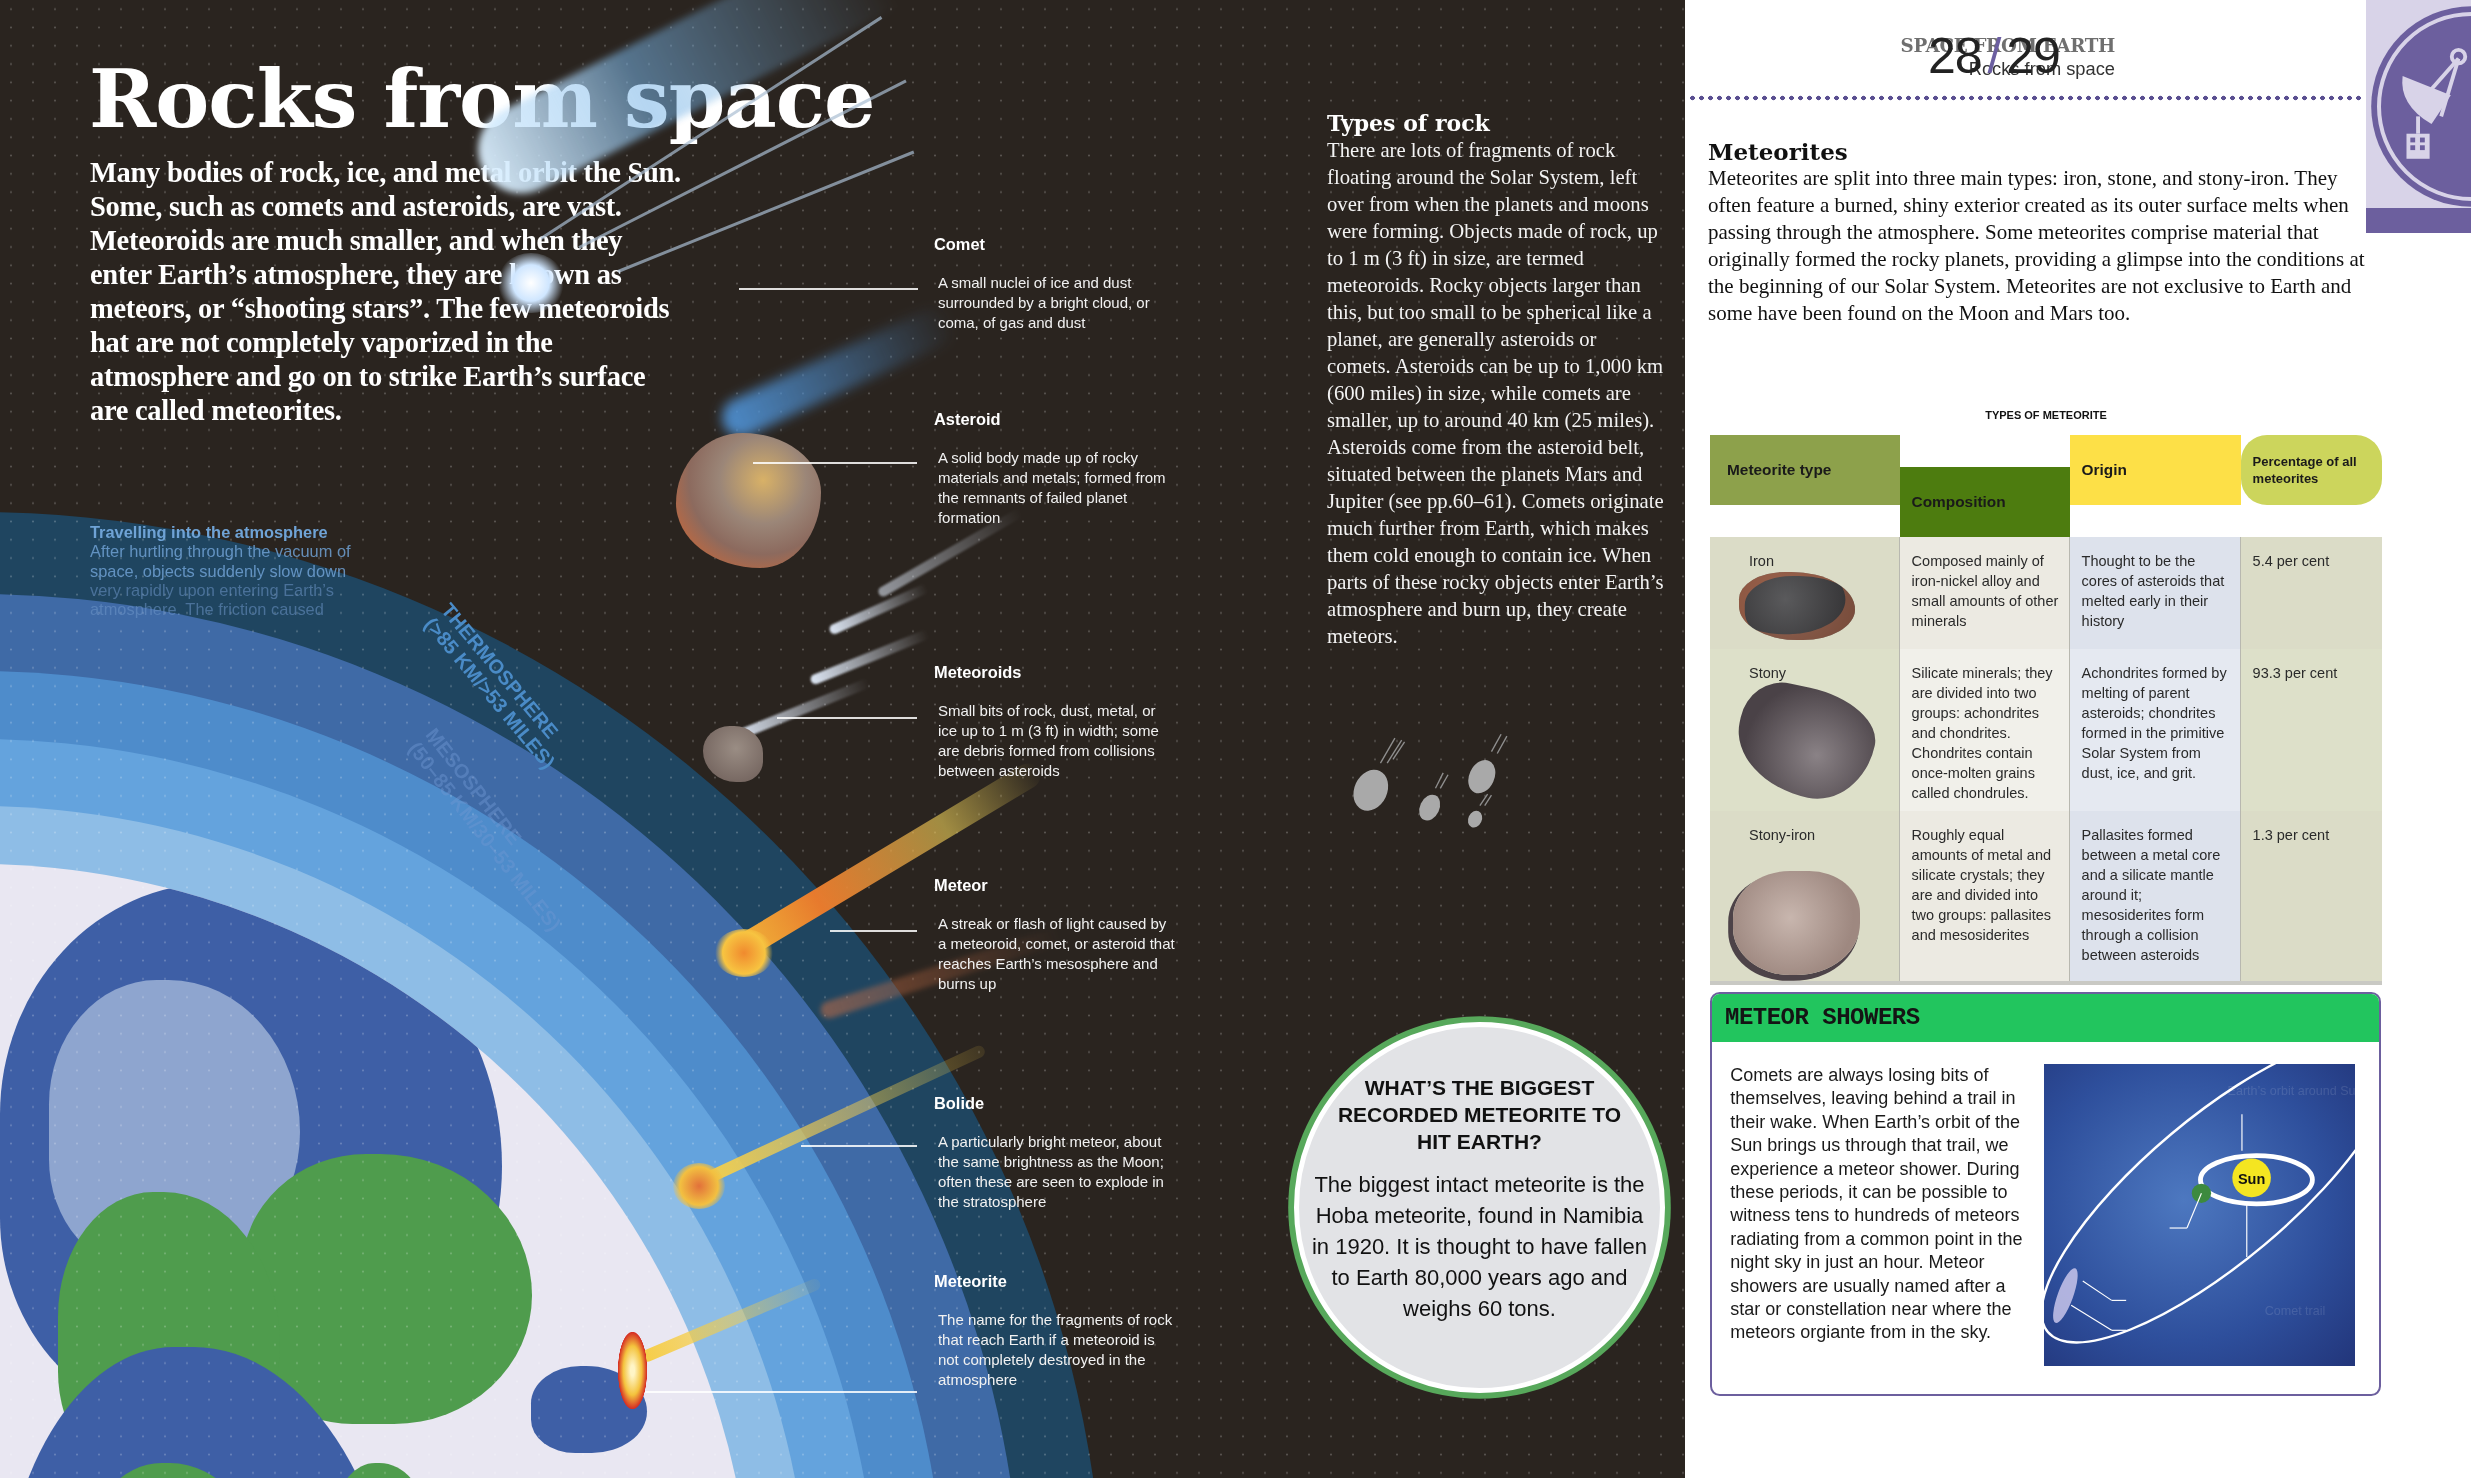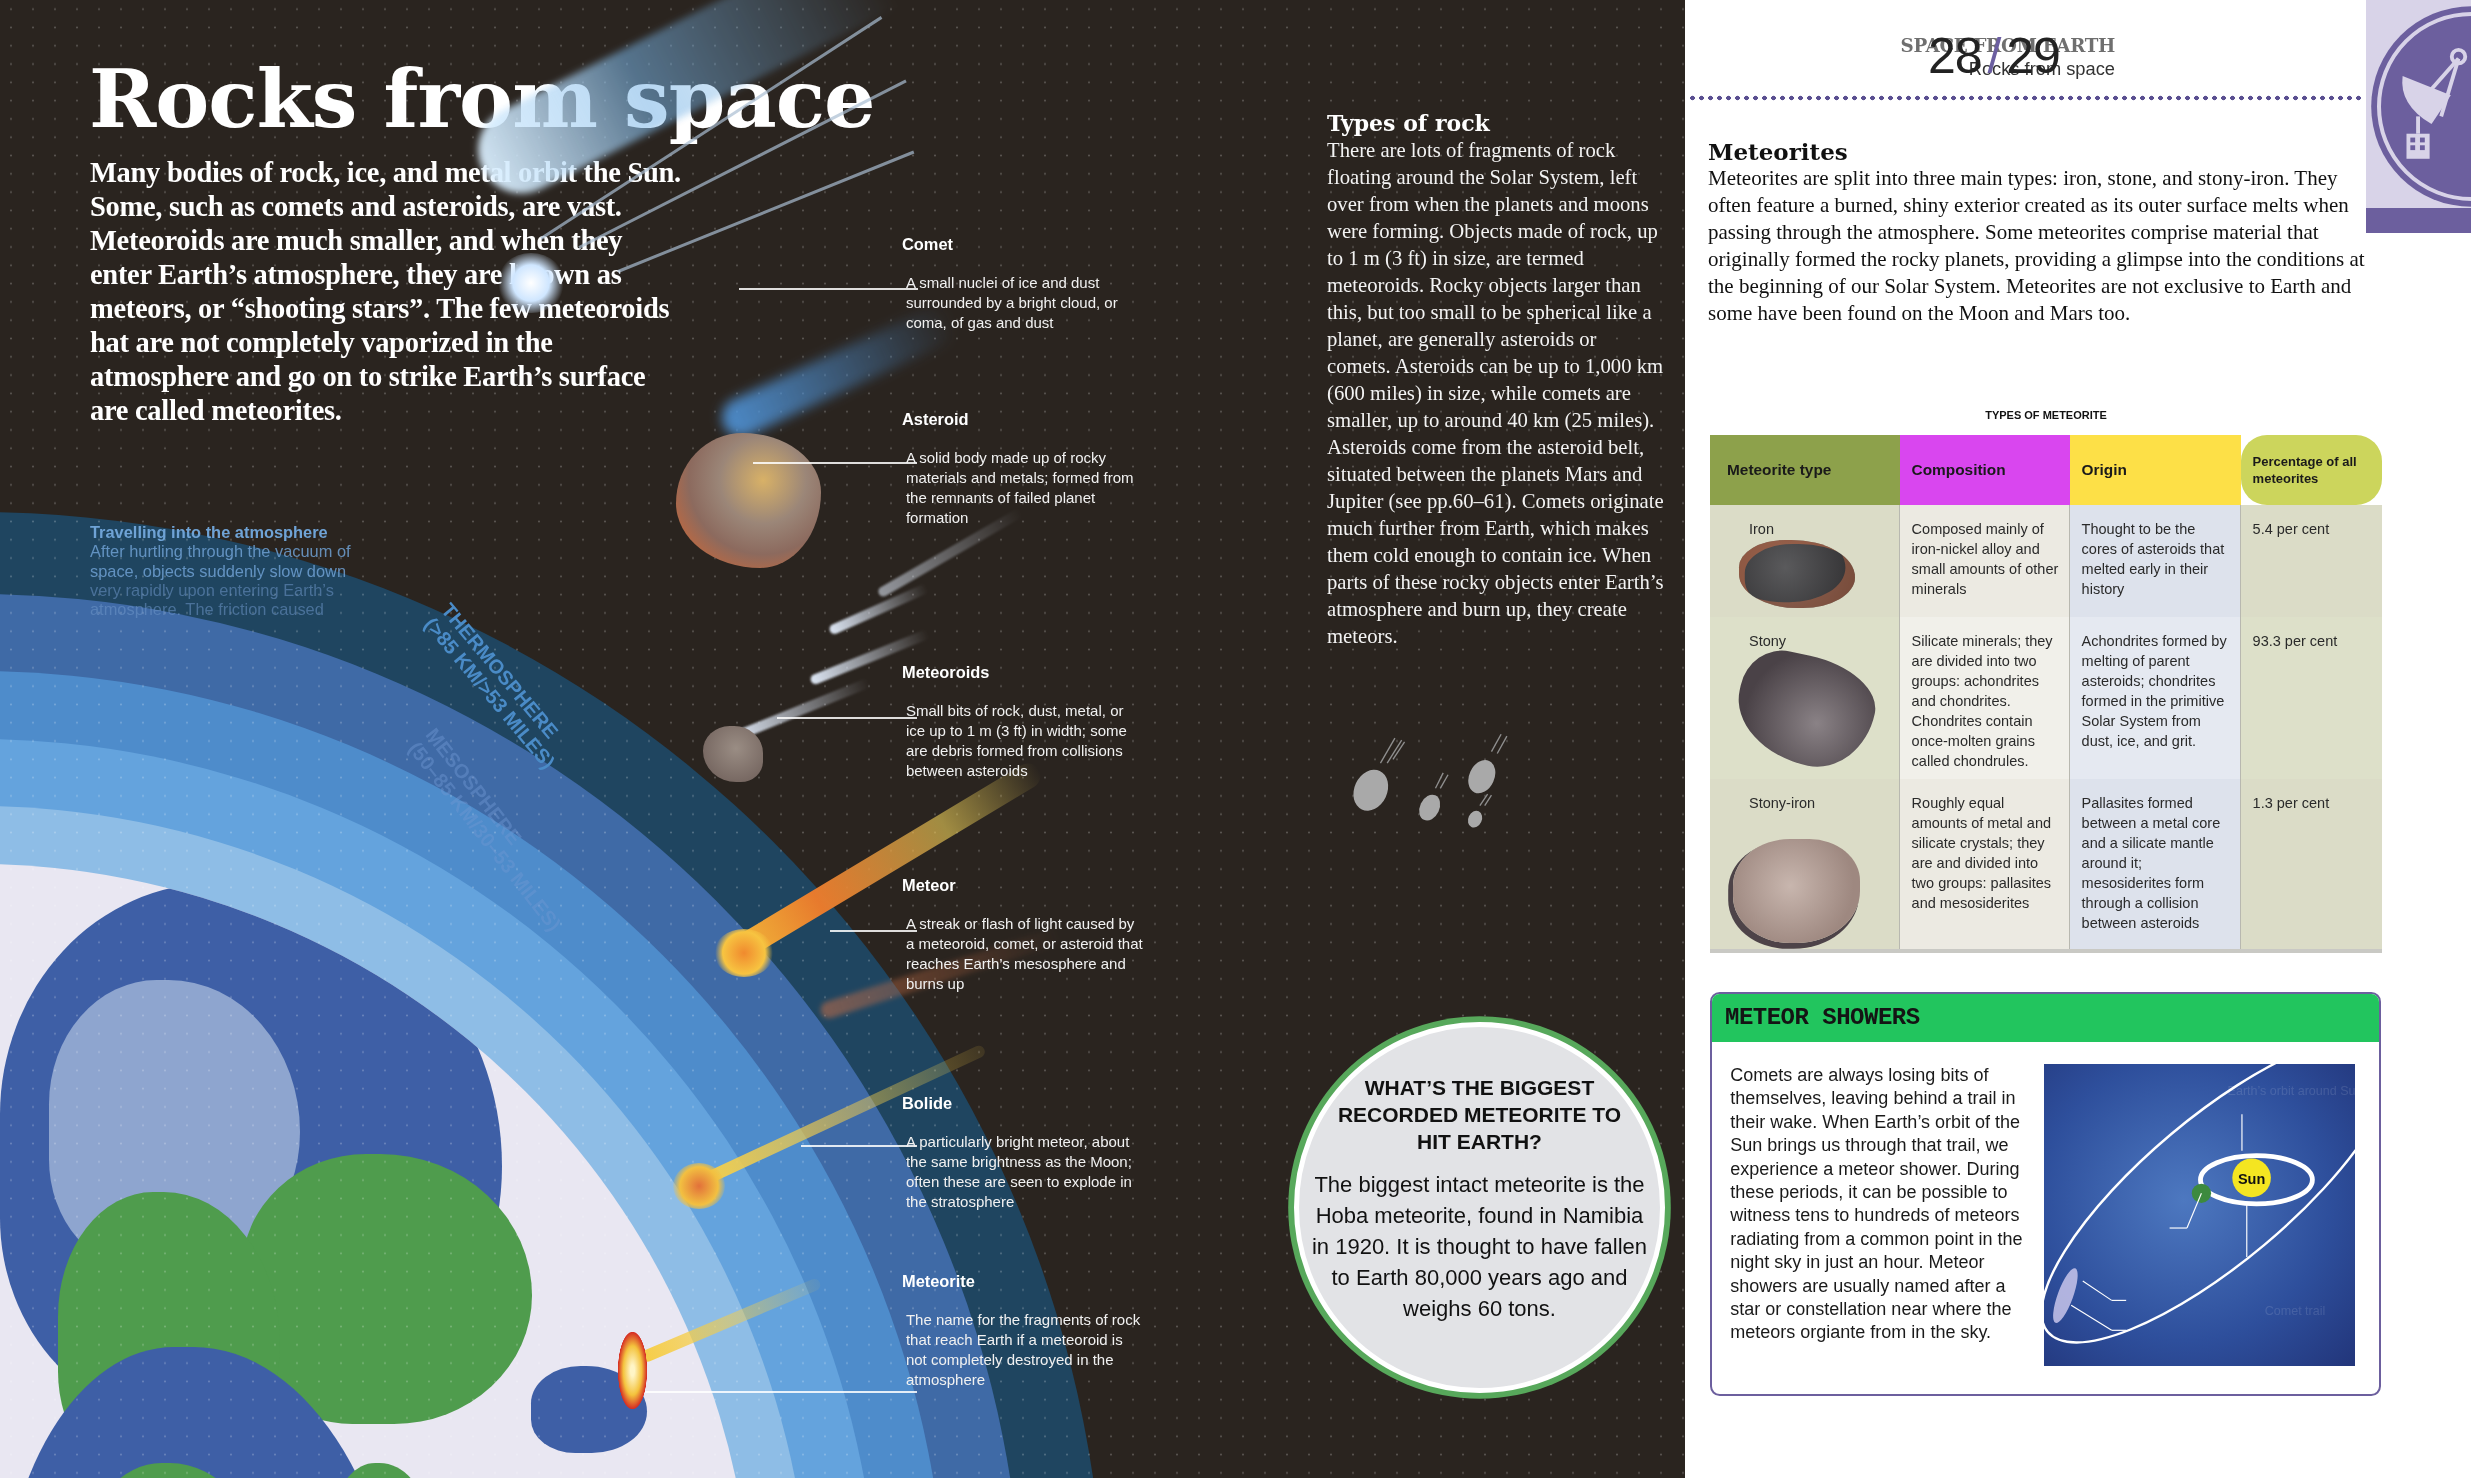--- a/index.html
+++ b/index.html
@@ -69,21 +69,21 @@
   .mr-streak { position: absolute; height: 9.7px; border-radius: 4.8px; transform-origin: left center;
     background: linear-gradient(90deg, rgba(230,240,255,0.95), rgba(140,170,210,0)); filter: blur(1px); }
   .meteoroid-rock { position: absolute; left: 703px; top: 726px; width: 60px; height: 56px; border-radius: 48% 52% 40% 60%;
     background: radial-gradient(circle at 55% 40%, #9a8d84, #6a5a55); }
 
   .fire-trail { position: absolute; transform-origin: left center; border-radius: 13.5px; }
   .fireball { position: absolute; border-radius: 50%; }
 
   .callout-line { position: absolute; height: 1.9px; background: rgba(255,255,255,0.85); }
   .label {
-    position: absolute; left: 902px; width: 241px; font-family: "Liberation Sans", sans-serif; color: #fff;
+    position: absolute; left: 934px; width: 241px; font-family: "Liberation Sans", sans-serif; color: #fff;
   }
   .label .lh { font-weight: bold; font-size: 16.4px; line-height: 19.3px; margin-bottom: 18.3px; }
   .label .ld { font-size: 15px; line-height: 20px; padding-left: 3.9px; color: #f1f1f1; }
 
   
   .types-rock {
     position: absolute; left: 1327px; top: 110px; width: 338px;
     font-family: "Liberation Serif", serif; color: #fff;
   }
   .types-rock h3 { font-family: "DejaVu Serif", serif; font-size: 22px; line-height: 27px; font-weight: bold; }
@@ -124,21 +124,21 @@
 
   .meteorites-sec { position: absolute; left: 1708px; top: 138px; width: 657px; font-family: "Liberation Serif", serif; color: #111; }
   .meteorites-sec h3 { font-family: "DejaVu Serif", serif; font-size: 23px; line-height: 27px; font-weight: bold; }
   .meteorites-sec p { font-size: 21px; line-height: 27px; }
 
   .mtable { position: absolute; left: 1710px; top: 396px; width: 672px; font-family: "Liberation Sans", sans-serif; }
   .mtable .tt { text-align: center; font-weight: bold; font-size: 11px; height: 39px; line-height: 39px; color: #111; background: #ffffff; }
   .mtable .row { display: grid; grid-template-columns: 190px 170px 171px 141px; }
   .mtable .hdr > div { height: 70px; display: flex; align-items: center; padding-left: 11.6px; font-weight: bold; font-size: 15.4px; line-height: 17.4px; color: #1a1a1a; }
   .mtable .hdr .c1 { background: #8da14b; padding-left: 17px; }
-  .mtable .hdr .c2 { background: #d946ef; }
+  .mtable .hdr .c2 { background: #4d7c0f; margin-top: 32px; }
   .mtable .hdr .c3 { background: #fde047; }
   .mtable .hdr .c4 { background: #ccd55c; font-size: 13px; border-radius: 26px; }
   .mtable .body > div { border-right: 1.9px solid #b8b8b0; font-size: 14.5px; line-height: 20px; color: #2a2a2a; padding: 13.5px 9.7px 9.7px 11.6px; }
   .mtable .body > div:last-child { border-right: none; }
   .mtable .body .c1 { background: #dbdcc7; position: relative; padding-left: 39px; }
   .mtable .body .c2 { background: #eceae2; }
   .mtable .body .c3 { background: #dde2ec; }
   .mtable .body .c4 { background: #dbdcc7; }
   .mtable .body.r2 .c1, .mtable .body.r2 .c4 { background: #dde0c9; }
   .mtable .body.r2 .c2 { background: #f1f0ea; }

